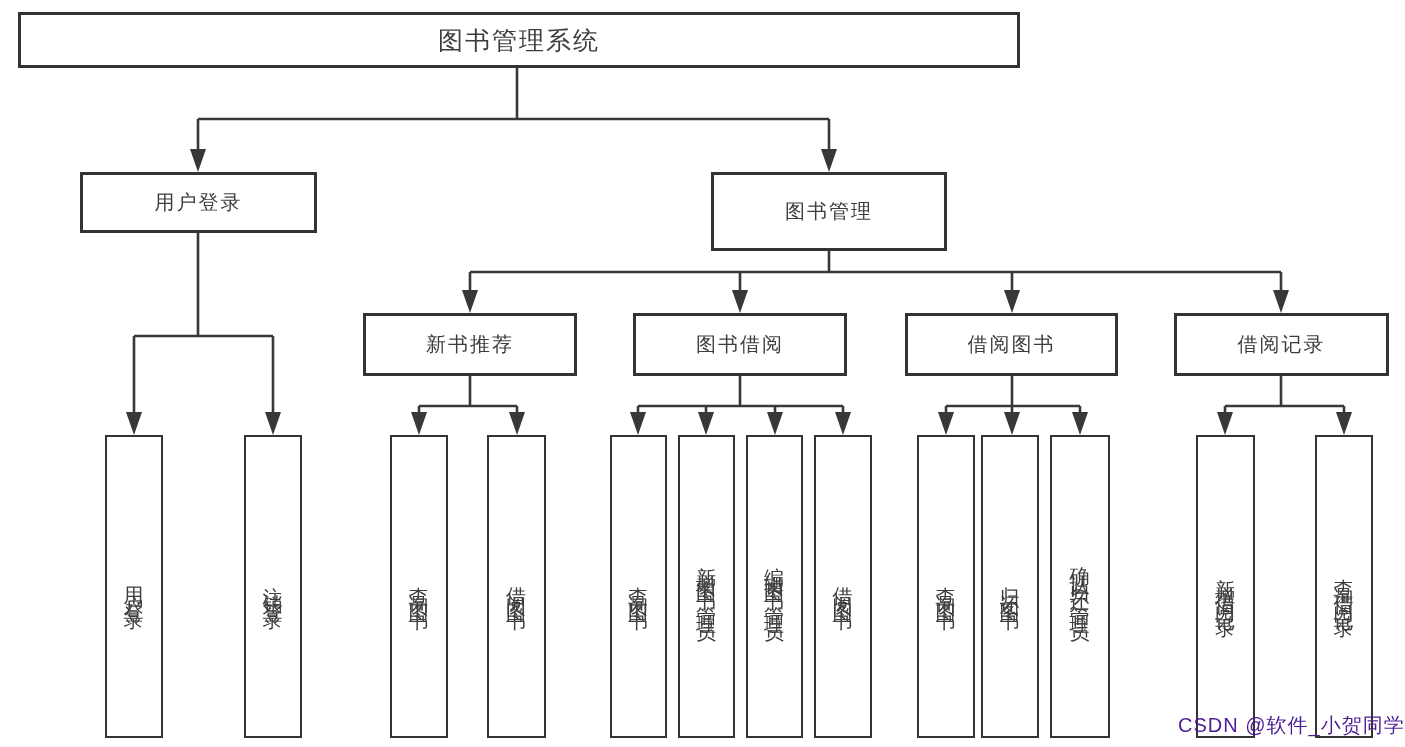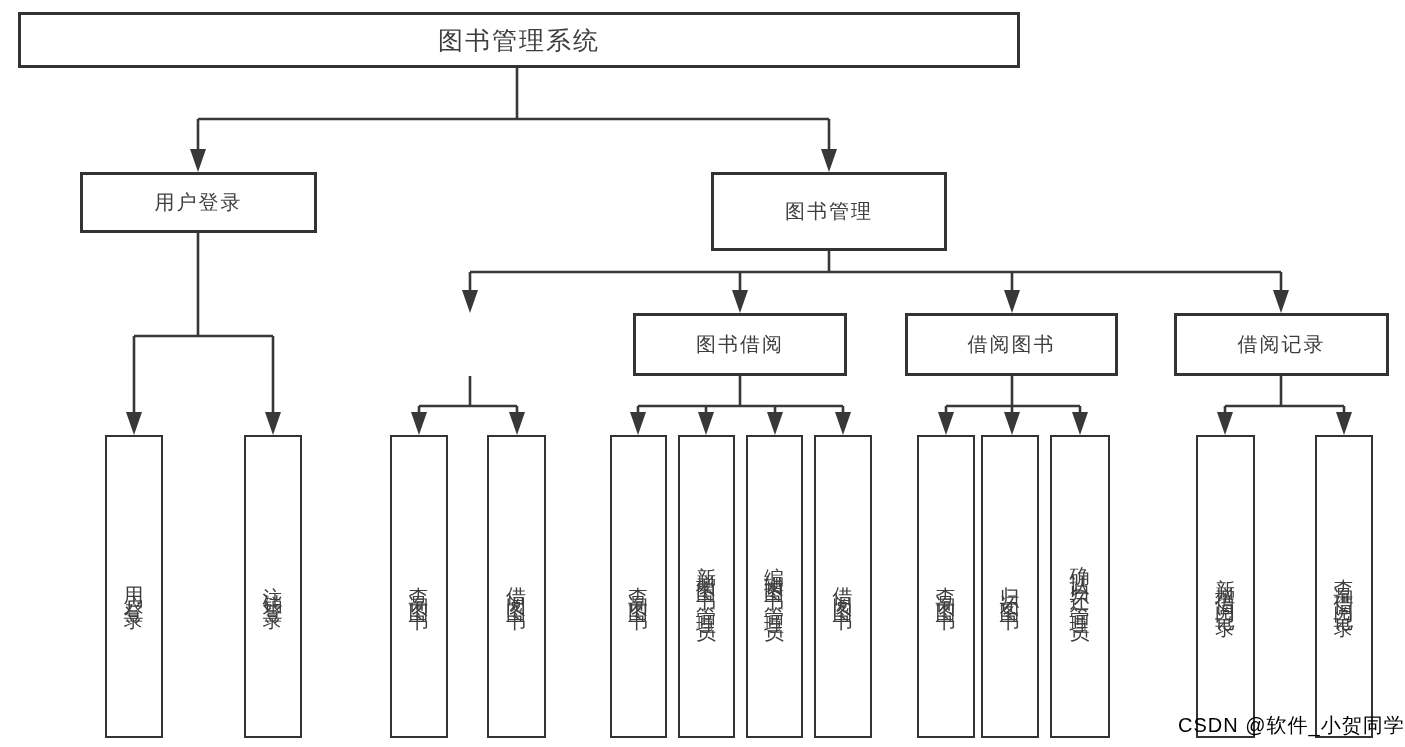--- a/index.html
+++ b/index.html
@@ -16,21 +16,21 @@
   .hlabel { font-size:20px; letter-spacing:2px; white-space:nowrap; }
   .root .hlabel { font-size:25px; }
   .vbox { border-width:2.5px; }
   .vlabel {
     writing-mode:vertical-rl; text-orientation:mixed;
     font-size:20px; line-height:1; letter-spacing:8px; white-space:nowrap;
   }
   .connectors { position:absolute; left:0; top:0; }
   .watermark {
     position:absolute; left:1178px; top:712px;
-    font-size:20px; letter-spacing:1px; color:#000000;
+    font-size:20px; letter-spacing:1px; color:#4c1d95;
     white-space:nowrap; z-index:5;
   }
 </style>
 </head>
 <body>
 
 <div class="stage">
 
   <svg class="connectors" width="1405" height="747" viewBox="0 0 1405 747">
     <g stroke="#383838" stroke-width="2.6" fill="none">
@@ -69,20 +69,23 @@
     <span class="hlabel">图书管理系统</span>
   </div>
 
   <div class="box" style="left:80px; top:172px; width:237px; height:61px;">
     <span class="hlabel">用户登录</span>
   </div>
   <div class="box" style="left:711px; top:172px; width:236px; height:79px;">
     <span class="hlabel">图书管理</span>
   </div>
 
+  <div class="box" style="left:363px; top:313px; width:214px; height:63px;">
+    <span class="hlabel">新书推荐</span>
+  </div>
   <div class="box" style="left:633px; top:313px; width:214px; height:63px;text-align:center;">
     <span class="hlabel">图书借阅</span>
   </div>
   <div class="box" style="left:905px; top:313px; width:213px; height:63px;">
     <span class="hlabel">借阅图书</span>
   </div>
   <div class="box" style="left:1174px; top:313px; width:215px; height:63px;">
     <span class="hlabel">借阅记录</span>
   </div>
 

